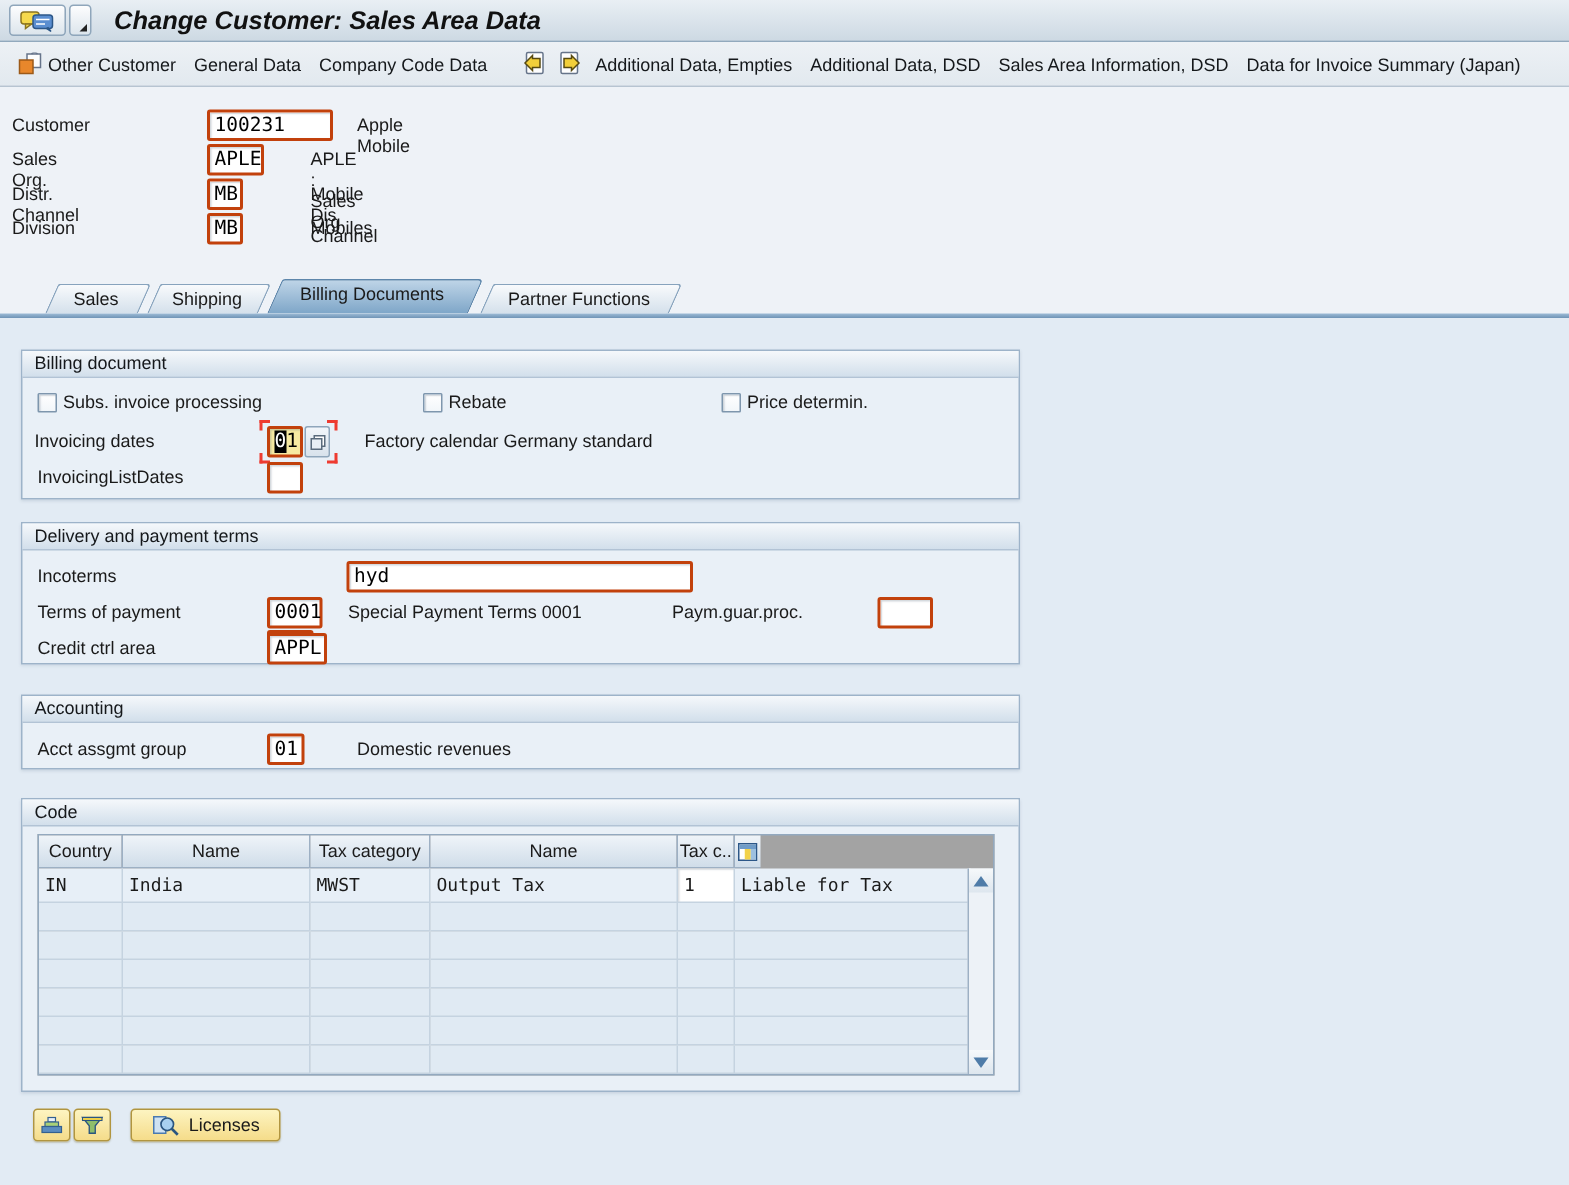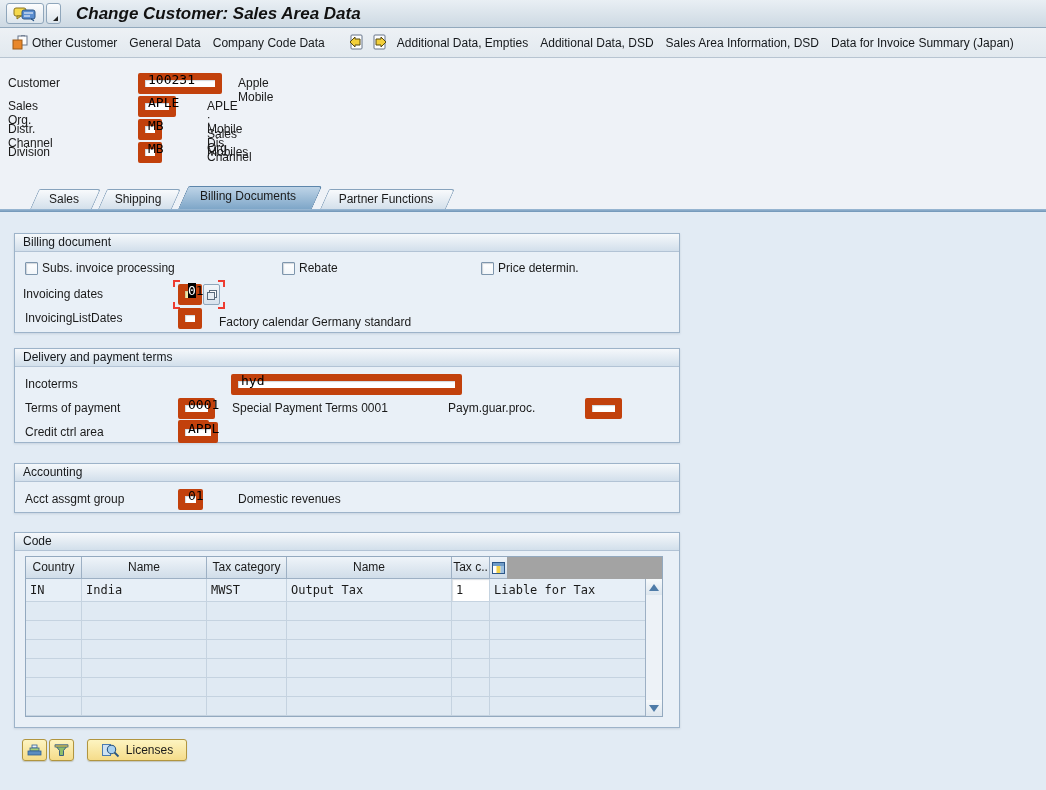--- a/index.html
+++ b/index.html
@@ -24,24 +24,24 @@
     display:flex; align-items:center; padding-left:6px; }
   .atb-item { display:flex; align-items:center; gap:4px; padding:2px 6px; border-radius:2px; cursor:default;
     white-space:nowrap; font-size:12px; color:#15181b; }
   .atb-icon { display:flex; align-items:center; padding:2px 3px; }
   .atb-gap { width:14px; }
 
   
   .head-form { position:absolute; left:0; top:58px; width:1046px; height:128px; background:#eef2f7; }
   .hrow { position:absolute; left:0; height:22px; display:block; }
   .hrow .lbl { position:absolute; left:8px; top:4px; }
-  .sap-input { background:#fff; border:7px solid #c2410c; border-radius:2px;
+  .sap-input { background:#fff; border:2px solid #c2410c; border-radius:2px;
     box-shadow:inset 1px 1px 1px rgba(70,90,110,.25);
     font-family:"DejaVu Sans Mono", monospace; font-size:13px; color:#000;
-    display:inline-flex; align-items:flex-end; padding:0 3px; height:21px; position:absolute; top:1px; }
+    display:inline-flex; align-items:center; padding:0 3px; height:21px; position:absolute; top:1px; }
   .hrow .desc { position:absolute; top:4px; }
 
   
   .tabstrip { position:absolute; left:0; top:186px; width:1046px; height:23px; }
   .tab { position:absolute; bottom:0; height:20px; cursor:default; }
   .tab .bg { content:""; position:absolute; inset:0; transform:skewX(-24deg); transform-origin:100% 100%;
     background:linear-gradient(#f8fafc,#d4e0eb); border:1px solid #87a3bd; border-bottom:none; border-radius:2px 3px 0 0; }
   .tab.active { height:23px; }
   .tab.active .bg { background:linear-gradient(#c0d5e8 0%,#9dbeda 45%,#7fa6c8 45%,#8db1d0 100%);
     background:linear-gradient(#bed4e7,#7ea6c8); border-color:#5d86ab; }
@@ -245,21 +245,21 @@
         <rect x="3.5" y="1.5" width="7" height="7" fill="#fdfdfd" stroke="#5a6b7c"></rect>
         <rect x="1.5" y="3.5" width="7" height="7" fill="#e8eef4" stroke="#5a6b7c"></rect>
       </svg>
     </span>
     <span class="fcorners" style="left:158px; top:46px; width:52px; height:29px;">
       <span class="fc-tl"></span>
         <span class="fc-tr"></span>
         <span class="fc-bl"></span>
         <span class="fc-br"></span>
     </span>
-    <span class="statictext" style="left:204px; top:53px;margin-top:28px;">Factory calendar Germany standard</span>
+    <span class="statictext" style="left:228px; top:53px;">Factory calendar Germany standard</span>
     <span class="grow-lbl" style="left:10px; top:77px;">InvoicingListDates</span>
     <span class="sap-input" style="left:163px; top:74px; width:24px;">
         <span></span>
       </span>
   </div>
 
   <div class="gbox" style="top:348px; height:95px;">
     <div class="gtitle">Delivery and payment terms</div>
     <span class="grow-lbl" style="left:10px; top:28px;">Incoterms</span>
     <span class="sap-input" style="left:163px; top:25px; width:31px;margin-top:46px;">

